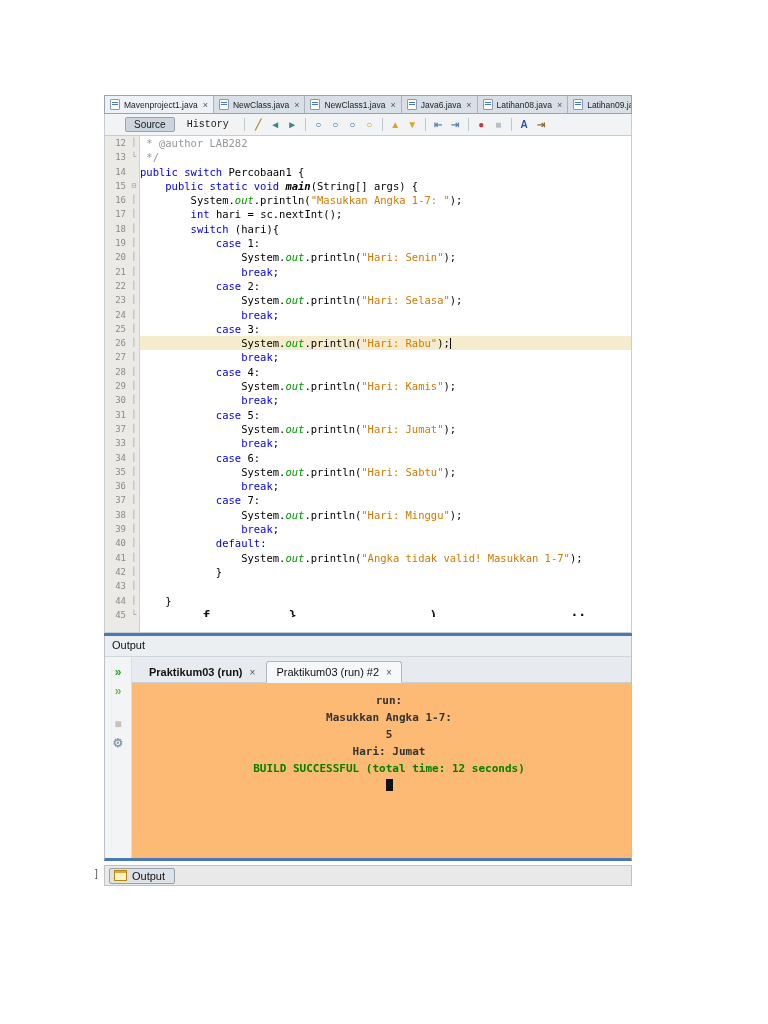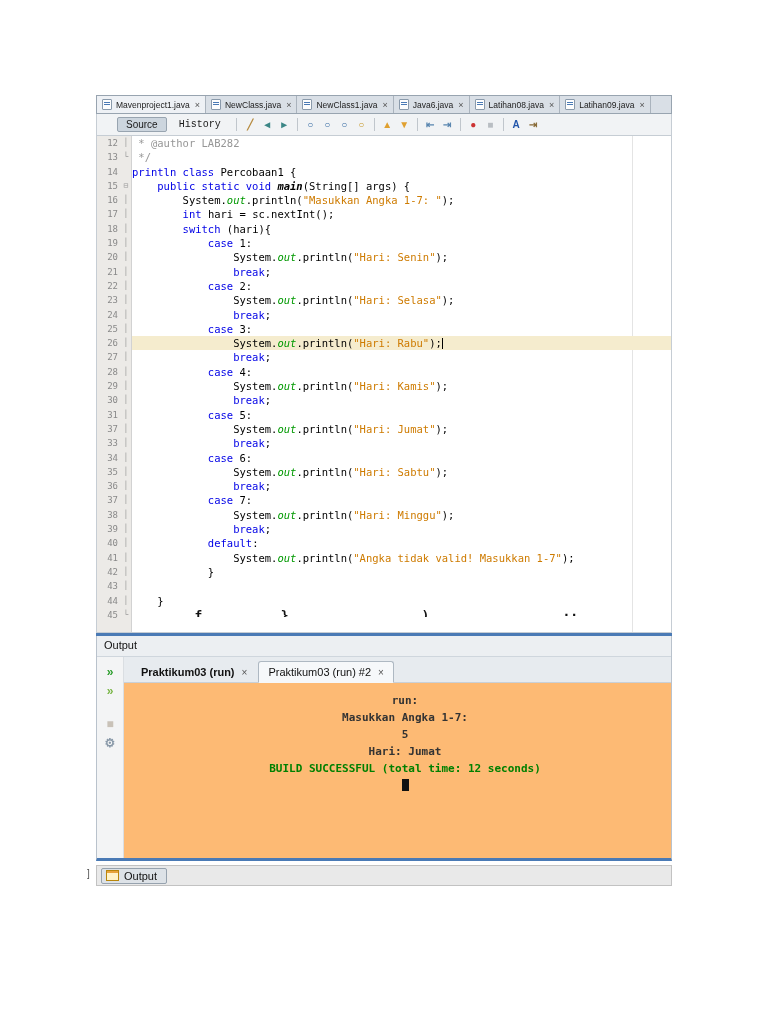--- a/index.html
+++ b/index.html
@@ -1,20 +1,20 @@
 <!DOCTYPE html>
 <html style="--kw: #0000e6; --str: #ce7b00; --cmt: #969696; --fld: #009900; --ok: #008000; --blue: #4a7ab5; --hl: #f5ecce;"><head>
 <meta charset="utf-8">
 <style>
   html,body{margin:0;padding:0;}
   body{
     width:768px;height:1024px;background:#ffffff;position:relative;
     font-family:"Liberation Sans", sans-serif;overflow:hidden;
   }
-  .ide{position:absolute;left:96px;top:95px;width:576px;}
+  .ide{position:absolute;left:104px;top:95px;width:528px;}
 
   
   .filetabs{display:flex;height:17px;background:#d9dfe6;border:1px solid #98a4b0;align-items:stretch;overflow:hidden;}
   .ftab{display:flex;align-items:center;gap:4px;padding:0 5px;font-size:8.5px;color:#222;
         border-right:1px solid #aab3bd;background:#d9dfe6;white-space:nowrap;}
   .ftab.active{background:#eef1f5;}
   .ficon{width:8px;height:9px;background:#fdfdfd;border:1px solid #8a9aab;border-radius:1px;position:relative;flex:none;}
   .ficon::after{content:"";position:absolute;left:1px;right:1px;top:2px;height:1px;background:#4a7ab5;box-shadow:0 2px 0 #4a7ab5;}
   .fclose{color:#555;font-size:9px;margin-left:1px;}
 
@@ -276,21 +276,21 @@
         </div>
         <div class="grow">
           <span class="gnum">45</span>
           <span class="gfold">└</span>
         </div>
       </div>
     <div class="codearea">
       <div class="margin-guide"></div>
     <div class="cline"><span class="tok-c"> * @author LAB282</span></div>
         <div class="cline"><span class="tok-c"> */</span></div>
-        <div class="cline"><span class="tok-k">println class </span><span class="tok-p">Percobaan1 {</span></div>
+        <div class="cline"><span class="tok-k">public switch </span><span class="tok-p">Percobaan1 {</span></div>
         <div class="cline"><span class="tok-p">    </span><span class="tok-k">public static void </span><span class="tok-m">main</span><span class="tok-p">(String[] args) {</span></div>
         <div class="cline"><span class="tok-p">        System.</span><span class="tok-f">out</span><span class="tok-p">.println(</span><span class="tok-s">"Masukkan Angka 1-7: "</span><span class="tok-p">);</span></div>
         <div class="cline"><span class="tok-p">        </span><span class="tok-k">int </span><span class="tok-p">hari = sc.nextInt();</span></div>
         <div class="cline"><span class="tok-p">        </span><span class="tok-k">switch </span><span class="tok-p">(hari){</span></div>
         <div class="cline"><span class="tok-p">            </span><span class="tok-k">case </span><span class="tok-p">1:</span></div>
         <div class="cline"><span class="tok-p">                System.</span><span class="tok-f">out</span><span class="tok-p">.println(</span><span class="tok-s">"Hari: Senin"</span><span class="tok-p">);</span></div>
         <div class="cline"><span class="tok-p">                </span><span class="tok-k">break</span><span class="tok-p">;</span></div>
         <div class="cline"><span class="tok-p">            </span><span class="tok-k">case </span><span class="tok-p">2:</span></div>
         <div class="cline"><span class="tok-p">                System.</span><span class="tok-f">out</span><span class="tok-p">.println(</span><span class="tok-s">"Hari: Selasa"</span><span class="tok-p">);</span></div>
         <div class="cline"><span class="tok-p">                </span><span class="tok-k">break</span><span class="tok-p">;</span></div>

